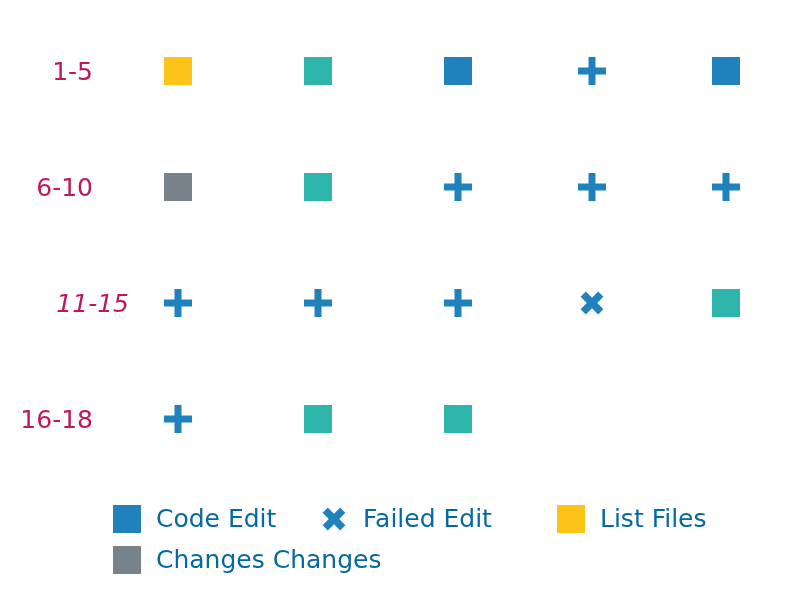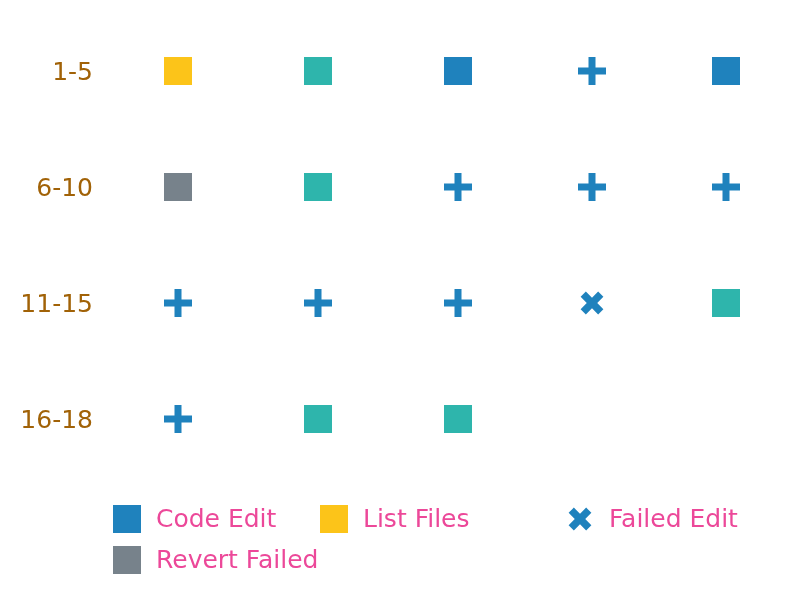--- a/index.html
+++ b/index.html
@@ -22,21 +22,21 @@
     top: 0;
     width: 809px;
     height: 490px;
   }
 
   .row-label {
     position: absolute;
     right: 0;
     transform: translateY(-50%);
     font-size: 25px;
-    color: #a16207;
+    color: #be185d;
     white-space: nowrap;
     text-align: right;
     font-family: "DejaVu Sans", sans-serif;
   }
 
   .marker {
     position: absolute;
     transform: translate(-50%, -50%);
     width: 30px;
     height: 30px;
@@ -77,21 +77,21 @@
     width: 30px;
     height: 30px;
     flex: 0 0 30px;
     display: block;
     position: relative;
   }
   .legend-swatch svg { display: block; width: 30px; height: 30px; overflow: visible; }
 
   .legend-label {
     font-size: 25px;
-    color: #ec4899;
+    color: #0369a1;
     margin-left: 14px;
     line-height: 1;
     font-family: "DejaVu Sans", sans-serif;
   }
 </style>
 </head>
 <body>
 
 <div id="plot-area">
     <div class="row-label" style="top: 71px; width: 93px; right: 716px;">1-5</div>
@@ -139,21 +139,21 @@
     <div class="marker" style="left: 592px; top: 187px;">
       <svg viewBox="0 0 30 30" width="30" height="30">
         <path d="M11.5 1 L18.5 1 L18.5 11.5 L29 11.5 L29 18.5 L18.5 18.5 L18.5 29 L11.5 29 L11.5 18.5 L1 18.5 L1 11.5 L11.5 11.5 Z" fill="#1f82bd"></path>
       </svg>
     </div>
     <div class="marker" style="left: 726px; top: 187px;">
       <svg viewBox="0 0 30 30" width="30" height="30">
         <path d="M11.5 1 L18.5 1 L18.5 11.5 L29 11.5 L29 18.5 L18.5 18.5 L18.5 29 L11.5 29 L11.5 18.5 L1 18.5 L1 11.5 L11.5 11.5 Z" fill="#1f82bd"></path>
       </svg>
     </div>
-    <div class="row-label" style="top: 303px; width: 93px; right: 716px;">11-15</div>
+    <div class="row-label" style="top: 303px; width: 93px; right: 680px; font-style: italic;">11-15</div>
     <div class="marker" style="left: 178px; top: 303px;">
       <svg viewBox="0 0 30 30" width="30" height="30">
         <path d="M11.5 1 L18.5 1 L18.5 11.5 L29 11.5 L29 18.5 L18.5 18.5 L18.5 29 L11.5 29 L11.5 18.5 L1 18.5 L1 11.5 L11.5 11.5 Z" fill="#1f82bd"></path>
       </svg>
     </div>
     <div class="marker" style="left: 318px; top: 303px;">
       <svg viewBox="0 0 30 30" width="30" height="30">
         <path d="M11.5 1 L18.5 1 L18.5 11.5 L29 11.5 L29 18.5 L18.5 18.5 L18.5 29 L11.5 29 L11.5 18.5 L1 18.5 L1 11.5 L11.5 11.5 Z" fill="#1f82bd"></path>
       </svg>
     </div>
@@ -195,42 +195,42 @@
 <div id="legend">
     <div class="legend-row r0">
       <div class="legend-entry c0">
         <span class="legend-swatch">
           <svg viewBox="0 0 30 30" width="30" height="30">
             <rect x="1" y="1" width="28" height="28" fill="#1f82bd"></rect>
           </svg>
         </span>
         <span class="legend-label">Code Edit</span>
       </div>
-      <div class="legend-entry c2">
-        <span class="legend-swatch">
-          <svg viewBox="0 0 30 30" width="30" height="30">
-            <rect x="1" y="1" width="28" height="28" fill="#fcc419"></rect>
-          </svg>
-        </span>
-        <span class="legend-label">List Files</span>
-      </div>
       <div class="legend-entry c1">
         <span class="legend-swatch">
           <svg viewBox="0 0 30 30" width="30" height="30">
             <g transform="rotate(45 15 15)">
               <path d="M11.3 2.6 L18.7 2.6 L18.7 11.3 L27.4 11.3 L27.4 18.7 L18.7 18.7 L18.7 27.4 L11.3 27.4 L11.3 18.7 L2.6 18.7 L2.6 11.3 L11.3 11.3 Z" fill="#1f82bd"></path>
             </g>
           </svg>
         </span>
         <span class="legend-label">Failed Edit</span>
       </div>
+      <div class="legend-entry c2">
+        <span class="legend-swatch">
+          <svg viewBox="0 0 30 30" width="30" height="30">
+            <rect x="1" y="1" width="28" height="28" fill="#fcc419"></rect>
+          </svg>
+        </span>
+        <span class="legend-label">List Files</span>
+      </div>
     </div>
     <div class="legend-row r1">
       <div class="legend-entry c2">
         <span class="legend-swatch">
           <svg viewBox="0 0 30 30" width="30" height="30">
             <rect x="1" y="1" width="28" height="28" fill="#77828b"></rect>
           </svg>
         </span>
-        <span class="legend-label">Revert Failed</span>
+        <span class="legend-label">Changes Changes</span>
       </div>
     </div>
   </div>
 
 </body></html>

